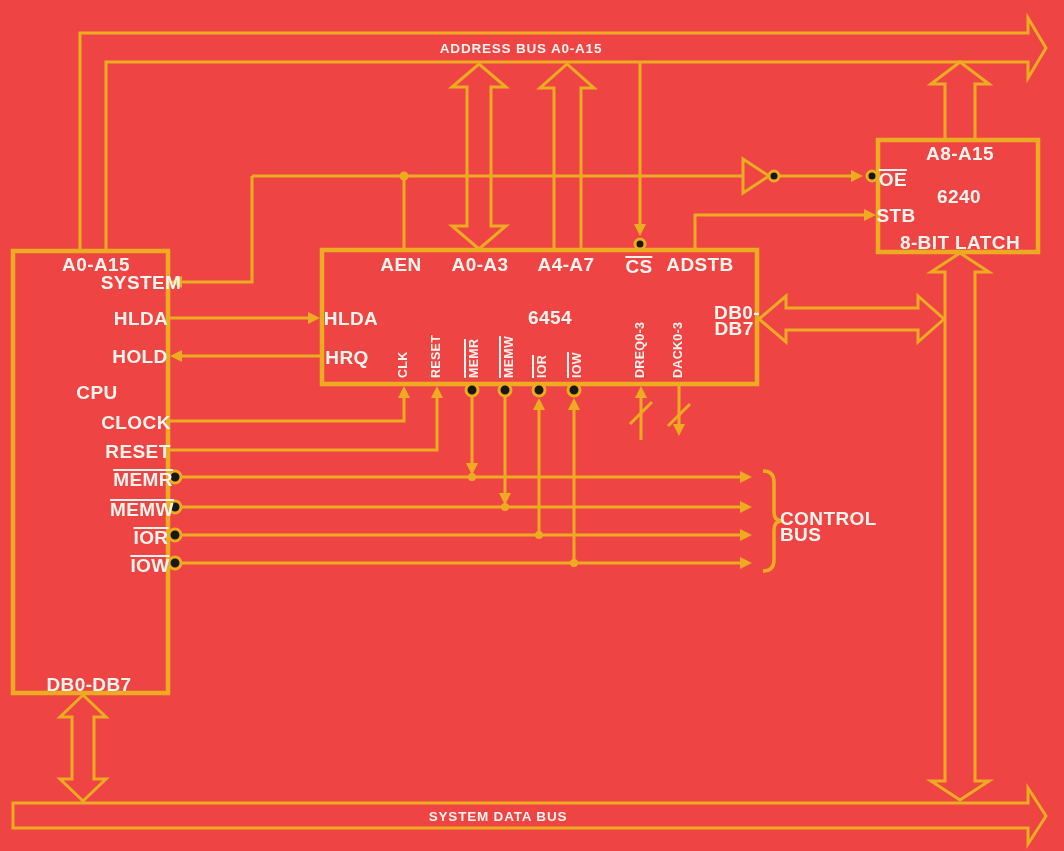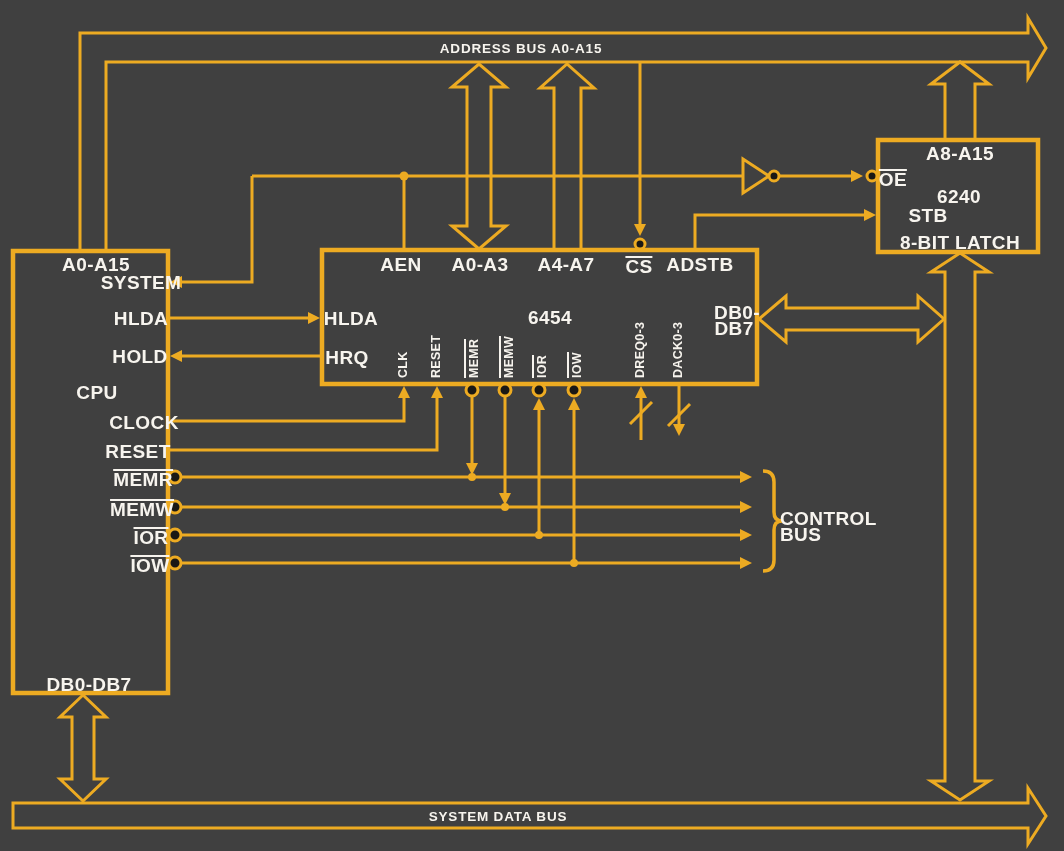--- a/index.html
+++ b/index.html
@@ -1,18 +1,18 @@
 <!DOCTYPE html>
 <html><head>
 <meta charset="utf-8">
 <style>
   html,body{margin:0;padding:0;background:#000;}
   #stage{
     position:relative;width:1064px;height:851px;overflow:hidden;
-    background:#404040;
+    background:#ef4444;
     font-family:"Liberation Sans",sans-serif;
   }
   #wires{position:absolute;left:0;top:0;}
   .lbl{
     position:absolute;color:#f7f4ee;font-weight:bold;font-size:19px;
     letter-spacing:.4px;white-space:nowrap;line-height:15px;
     transform:translate(-50%,-50%);
   }
   .lbl.big{font-size:13.5px;letter-spacing:.8px;}
   .lbl.ov{border-top:2px solid #f7f4ee;padding-top:1px;}
@@ -134,21 +134,21 @@
   </svg>
 
   <div class="lbl big" style="left:521px;top:48px">ADDRESS BUS A0-A15</div>
   <div class="lbl big" style="left:498px;top:816px">SYSTEM DATA BUS</div>
 
   <div class="lbl" style="left:96px;top:264px">A0-A15</div>
   <div class="lbl" style="left:141px;top:282px">SYSTEM</div>
   <div class="lbl" style="left:141px;top:318px">HLDA</div>
   <div class="lbl" style="left:140px;top:356px">HOLD</div>
   <div class="lbl" style="left:97px;top:392px">CPU</div>
-  <div class="lbl" style="left:144px;top:422px">CLOCK</div>
+  <div class="lbl" style="left:136px;top:422px">CLOCK</div>
   <div class="lbl" style="left:138px;top:451px">RESET</div>
   <div class="lbl ov" style="left:143px;top:478px">MEMR</div>
   <div class="lbl ov" style="left:142px;top:508px">MEMW</div>
   <div class="lbl ov" style="left:151px;top:536px">IOR</div>
   <div class="lbl ov" style="left:150px;top:564px">IOW</div>
   <div class="lbl" style="left:89px;top:684px">DB0-DB7</div>
 
   <div class="lbl" style="left:401px;top:264px">AEN</div>
   <div class="lbl" style="left:480px;top:264px">A0-A3</div>
   <div class="lbl" style="left:566px;top:264px">A4-A7</div>
@@ -166,19 +166,19 @@
   <div class="lbl vert ov" style="left:464px;top:378px">MEMR</div>
   <div class="lbl vert ov" style="left:499px;top:378px">MEMW</div>
   <div class="lbl vert ov" style="left:532px;top:378px">IOR</div>
   <div class="lbl vert ov" style="left:567px;top:378px">IOW</div>
   <div class="lbl vert" style="left:633px;top:378px">DREQ0-3</div>
   <div class="lbl vert" style="left:671px;top:378px">DACK0-3</div>
 
   <div class="lbl" style="left:960px;top:153px">A8-A15</div>
   <div class="lbl ov" style="left:893px;top:178px">OE</div>
   <div class="lbl" style="left:959px;top:196px">6240</div>
-  <div class="lbl" style="left:928px;top:215px">STB</div>
+  <div class="lbl" style="left:896px;top:215px">STB</div>
   <div class="lbl" style="left:960px;top:242px">8-BIT LATCH</div>
 
   <div class="lbl left" style="left:780px;top:518px">CONTROL</div>
   <div class="lbl left" style="left:780px;top:534px">BUS</div>
 
 </div>
 
 </body></html>

